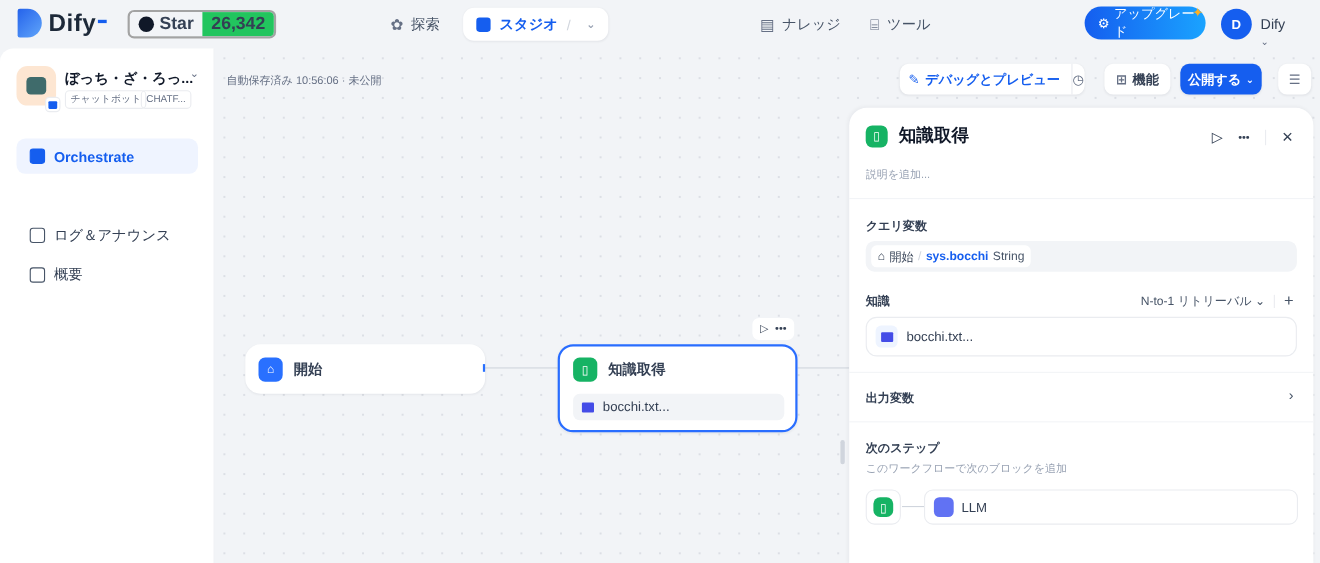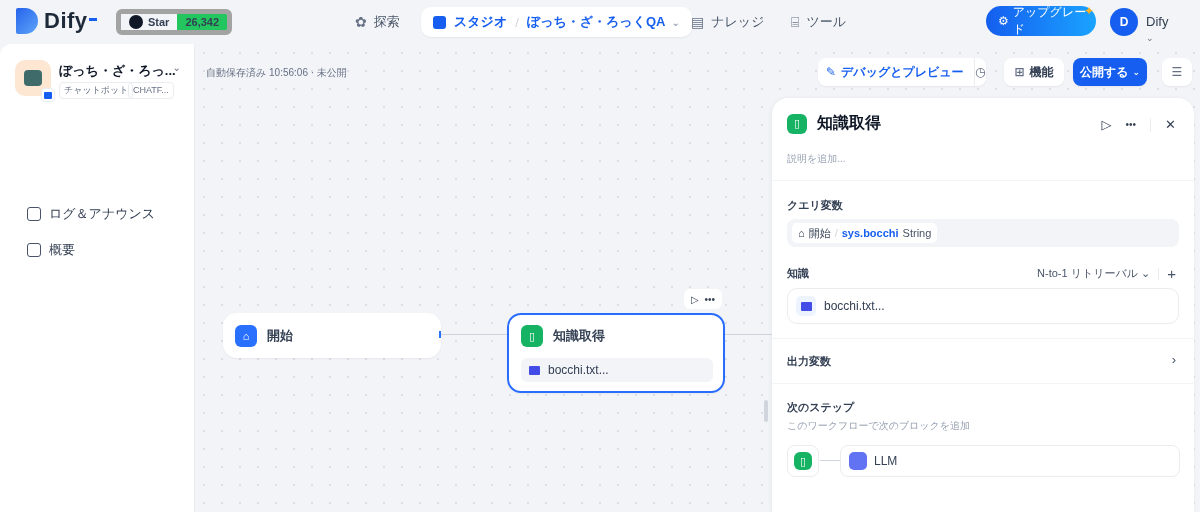--- a/index.html
+++ b/index.html
@@ -2,21 +2,21 @@
 <html><head>
 <meta charset="utf-8">
 <style>
 *{box-sizing:border-box;margin:0;padding:0}
 html,body{width:1200px;height:512px;overflow:hidden;background:#f2f4f7;font-family:"Liberation Sans","DejaVu Sans",sans-serif;color:#101828}
 .topbar{position:absolute;left:0;top:0;width:960px;height:44px;display:flex;align-items:center}
 .logo{position:absolute;left:16px;top:8px;display:flex;align-items:center}
 .logo-mark{width:22px;height:26px;background:linear-gradient(135deg,#2563eb,#60a5fa);border-radius:2px 13px 13px 2px}
 .logo-text{font-size:22px;font-weight:700;color:#1d2939;margin-left:6px;letter-spacing:0.5px}
 .logo-dot{display:inline-block;width:8px;height:3px;background:#155eef;margin-left:1px;vertical-align:bottom;margin-bottom:4px}
-.gh{position:absolute;left:116px;top:9px;height:26px;display:flex;border:5px solid #a3a3a3;border-radius:6px;overflow:hidden;font-size:11px;font-weight:600}
+.gh{position:absolute;left:116px;top:9px;height:26px;display:flex;border:2px solid #a3a3a3;border-radius:6px;overflow:hidden;font-size:16px;font-weight:600}
 .gh-star{display:flex;align-items:center;gap:5px;padding:0 8px;background:#f2f4f7;color:#344054}
 .gh-count{display:flex;align-items:center;padding:0 8px;background:#22c55e;color:#344054}
 .gh-icon{width:14px;height:14px;border-radius:50%;background:#101828}
 .nav{position:absolute;top:7px;display:flex;align-items:center;font-size:13px;color:#475467;height:30px}
 .nav .ico{color:#667085;margin-right:7px;font-size:14px}
 .studio{position:absolute;left:421px;top:7px;height:30px;background:#fff;border-radius:10px;box-shadow:0 1px 2px rgba(16,24,40,.06);display:flex;align-items:center;padding:0 12px;font-size:13px;font-weight:600;color:#155eef}
 .studio .robot{width:13px;height:13px;background:#155eef;border-radius:3px;margin-right:8px}
 .studio .sep{color:#d0d5dd;margin:0 8px;font-weight:400}
 .studio .chev{color:#98a2b3;margin-left:6px;font-size:10px}
 .upgrade{position:absolute;left:986px;top:6px;width:110px;height:30px;border-radius:15px;background:linear-gradient(90deg,#155eef,#1aa3ff);color:#fff;font-size:12px;display:flex;align-items:center;padding-left:12px;gap:4px}
@@ -100,21 +100,20 @@
     <div class="gh-count">26,342</div>
   </div>
   <div class="nav" style="left:355px">
     <span class="ico">✿</span>
     <span>探索</span>
   </div>
   <div class="studio">
     <span class="robot"></span>
     <span>スタジオ</span>
     <span class="sep">/</span>
-    <span>ぼっち・ざ・ろっくQA</span>
     <span class="chev">⌄</span>
   </div>
   <div class="nav" style="left:691px">
     <span class="ico">▤</span>
     <span>ナレッジ</span>
   </div>
   <div class="nav" style="left:791px">
     <span class="ico">⌸</span>
     <span>ツール</span>
   </div>
@@ -135,20 +134,24 @@
     <div class="app-icon">
       <div class="bot"></div>
       <div class="badge">
           <i></i>
         </div>
     </div>
     <div class="app-name">ぼっち・ざ・ろっ...</div>
     <span class="app-chev">⌄</span>
     <span class="tag" style="left:44px">チャットボット</span>
     <span class="tag" style="left:113px">CHATF...</span>
+  </div>
+  <div class="menu active" style="top:82px">
+    <span class="mi"></span>
+    <span>Orchestrate</span>
   </div>
   <div class="menu" style="top:154px">
     <span class="mi"></span>
     <span>ログ＆アナウンス</span>
   </div>
   <div class="menu" style="top:190px">
     <span class="mi"></span>
     <span>概要</span>
   </div>
 </div>

